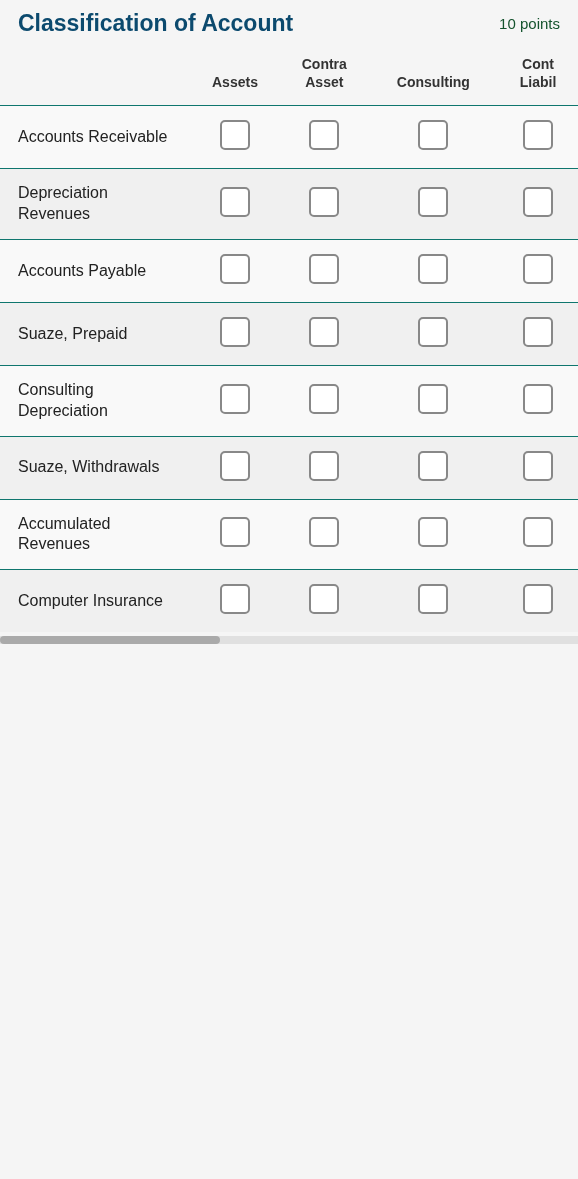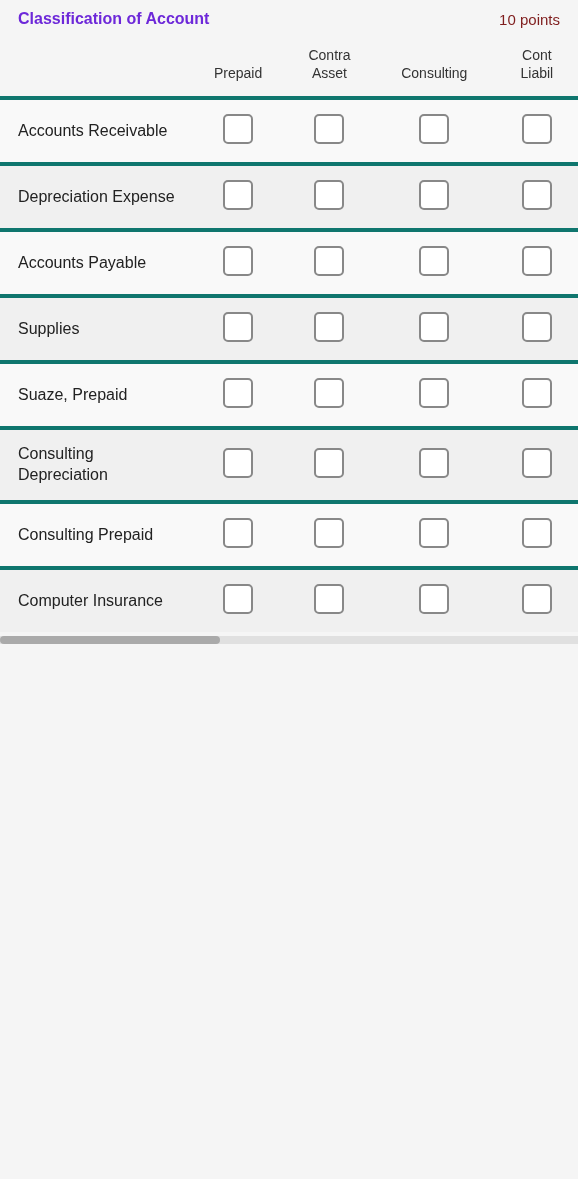--- a/index.html
+++ b/index.html
@@ -18,63 +18,63 @@
 
     .header {
       display: flex;
       justify-content: space-between;
       align-items: center;
       padding: 10px 18px 8px 18px;
       background: #f5f5f5;
     }
 
     .header-title {
-      font-size: 16px;
+      font-size: 23px;
       font-weight: 600;
-      color: #6d28d9;
+      color: #0c4a6e;
     }
 
     .header-points {
       font-size: 15px;
-      color: #7f1d1d;
+      color: #14532d;
       text-align: center;
     }
 
     .table-container {
       width: 100%;
       overflow-x: auto;
     }
 
     table {
       width: 100%;
       border-collapse: collapse;
     }
 
     thead tr {
       background: #f5f5f5;
     }
 
     thead th {
       font-size: 14px;
-      font-weight: 400;
+      font-weight: 700;
       color: #333;
       text-align: center;
       padding: 10px 8px 14px 8px;
       vertical-align: bottom;
       line-height: 1.3;
     }
 
     thead th:first-child {
       text-align: left;
       width: 190px;
       min-width: 190px;
     }
 
     tbody tr {
-      border-top: 4px solid #0f766e;
+      border-top: 1px solid #0f766e;
     }
 
     tbody tr:nth-child(odd) {
       background: #f9f9f9;
     }
 
     tbody tr:nth-child(even) {
       background: #f0f0f0;
     }
 
@@ -147,71 +147,71 @@
 <div class="header">
   <span class="header-title">Classification of Account</span>
   <span class="header-points">10 points</span>
 </div>
 
 <div class="table-container">
   <table>
     <thead>
       <tr>
         <th></th>
-        <th>Prepaid</th>
+        <th>Assets</th>
         <th>Contra<br>Asset</th>
         <th>Consulting</th>
         <th class="col-partial">Cont<br>Liabil</th>
       </tr>
     </thead>
     <tbody id="table-body">
     <tr>
           <td><span class="account-name">Accounts Receivable</span></td>
           <td class="checkbox-cell"><div class="checkbox-wrapper" role="checkbox" aria-checked="false"></div></td>
           <td class="checkbox-cell"><div class="checkbox-wrapper" role="checkbox" aria-checked="false"></div></td>
           <td class="checkbox-cell"><div class="checkbox-wrapper" role="checkbox" aria-checked="false"></div></td>
           <td class="checkbox-cell col-partial"><div class="checkbox-wrapper" role="checkbox" aria-checked="false"></div></td>
         </tr>
         <tr>
-          <td><span class="account-name">Depreciation Expense</span></td>
+          <td><span class="account-name">Depreciation Revenues</span></td>
           <td class="checkbox-cell"><div class="checkbox-wrapper" role="checkbox" aria-checked="false"></div></td>
           <td class="checkbox-cell"><div class="checkbox-wrapper" role="checkbox" aria-checked="false"></div></td>
           <td class="checkbox-cell"><div class="checkbox-wrapper" role="checkbox" aria-checked="false"></div></td>
           <td class="checkbox-cell col-partial"><div class="checkbox-wrapper" role="checkbox" aria-checked="false"></div></td>
         </tr>
         <tr>
           <td><span class="account-name">Accounts Payable</span></td>
           <td class="checkbox-cell"><div class="checkbox-wrapper" role="checkbox" aria-checked="false"></div></td>
           <td class="checkbox-cell"><div class="checkbox-wrapper" role="checkbox" aria-checked="false"></div></td>
           <td class="checkbox-cell"><div class="checkbox-wrapper" role="checkbox" aria-checked="false"></div></td>
           <td class="checkbox-cell col-partial"><div class="checkbox-wrapper" role="checkbox" aria-checked="false"></div></td>
         </tr>
         <tr>
-          <td><span class="account-name">Supplies</span></td>
-          <td class="checkbox-cell"><div class="checkbox-wrapper" role="checkbox" aria-checked="false"></div></td>
-          <td class="checkbox-cell"><div class="checkbox-wrapper" role="checkbox" aria-checked="false"></div></td>
-          <td class="checkbox-cell"><div class="checkbox-wrapper" role="checkbox" aria-checked="false"></div></td>
-          <td class="checkbox-cell col-partial"><div class="checkbox-wrapper" role="checkbox" aria-checked="false"></div></td>
-        </tr>
-        <tr>
           <td><span class="account-name">Suaze, Prepaid</span></td>
           <td class="checkbox-cell"><div class="checkbox-wrapper" role="checkbox" aria-checked="false"></div></td>
           <td class="checkbox-cell"><div class="checkbox-wrapper" role="checkbox" aria-checked="false"></div></td>
           <td class="checkbox-cell"><div class="checkbox-wrapper" role="checkbox" aria-checked="false"></div></td>
           <td class="checkbox-cell col-partial"><div class="checkbox-wrapper" role="checkbox" aria-checked="false"></div></td>
         </tr>
         <tr>
           <td><span class="account-name">Consulting Depreciation</span></td>
           <td class="checkbox-cell"><div class="checkbox-wrapper" role="checkbox" aria-checked="false"></div></td>
           <td class="checkbox-cell"><div class="checkbox-wrapper" role="checkbox" aria-checked="false"></div></td>
           <td class="checkbox-cell"><div class="checkbox-wrapper" role="checkbox" aria-checked="false"></div></td>
           <td class="checkbox-cell col-partial"><div class="checkbox-wrapper" role="checkbox" aria-checked="false"></div></td>
         </tr>
         <tr>
-          <td><span class="account-name">Consulting Prepaid</span></td>
+          <td><span class="account-name">Suaze, Withdrawals</span></td>
+          <td class="checkbox-cell"><div class="checkbox-wrapper" role="checkbox" aria-checked="false"></div></td>
+          <td class="checkbox-cell"><div class="checkbox-wrapper" role="checkbox" aria-checked="false"></div></td>
+          <td class="checkbox-cell"><div class="checkbox-wrapper" role="checkbox" aria-checked="false"></div></td>
+          <td class="checkbox-cell col-partial"><div class="checkbox-wrapper" role="checkbox" aria-checked="false"></div></td>
+        </tr>
+        <tr>
+          <td><span class="account-name">Accumulated Revenues</span></td>
           <td class="checkbox-cell"><div class="checkbox-wrapper" role="checkbox" aria-checked="false"></div></td>
           <td class="checkbox-cell"><div class="checkbox-wrapper" role="checkbox" aria-checked="false"></div></td>
           <td class="checkbox-cell"><div class="checkbox-wrapper" role="checkbox" aria-checked="false"></div></td>
           <td class="checkbox-cell col-partial"><div class="checkbox-wrapper" role="checkbox" aria-checked="false"></div></td>
         </tr>
         <tr>
           <td><span class="account-name">Computer Insurance</span></td>
           <td class="checkbox-cell"><div class="checkbox-wrapper" role="checkbox" aria-checked="false"></div></td>
           <td class="checkbox-cell"><div class="checkbox-wrapper" role="checkbox" aria-checked="false"></div></td>
           <td class="checkbox-cell"><div class="checkbox-wrapper" role="checkbox" aria-checked="false"></div></td>

